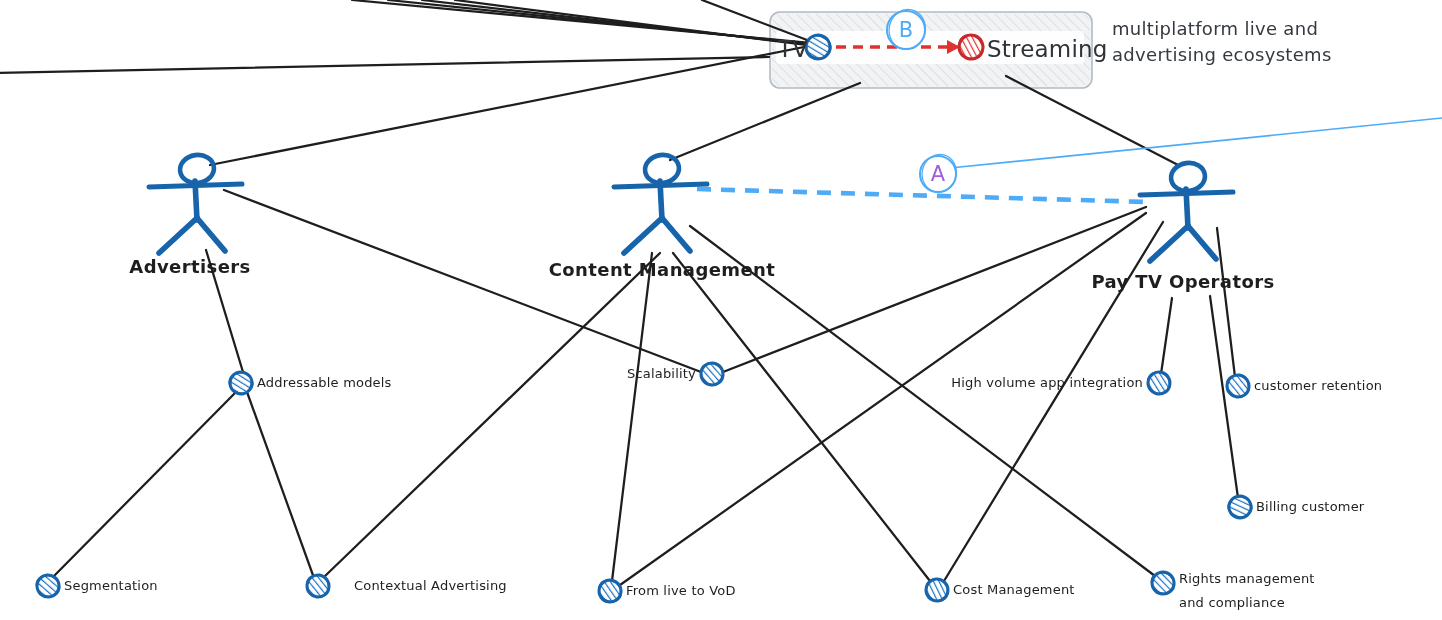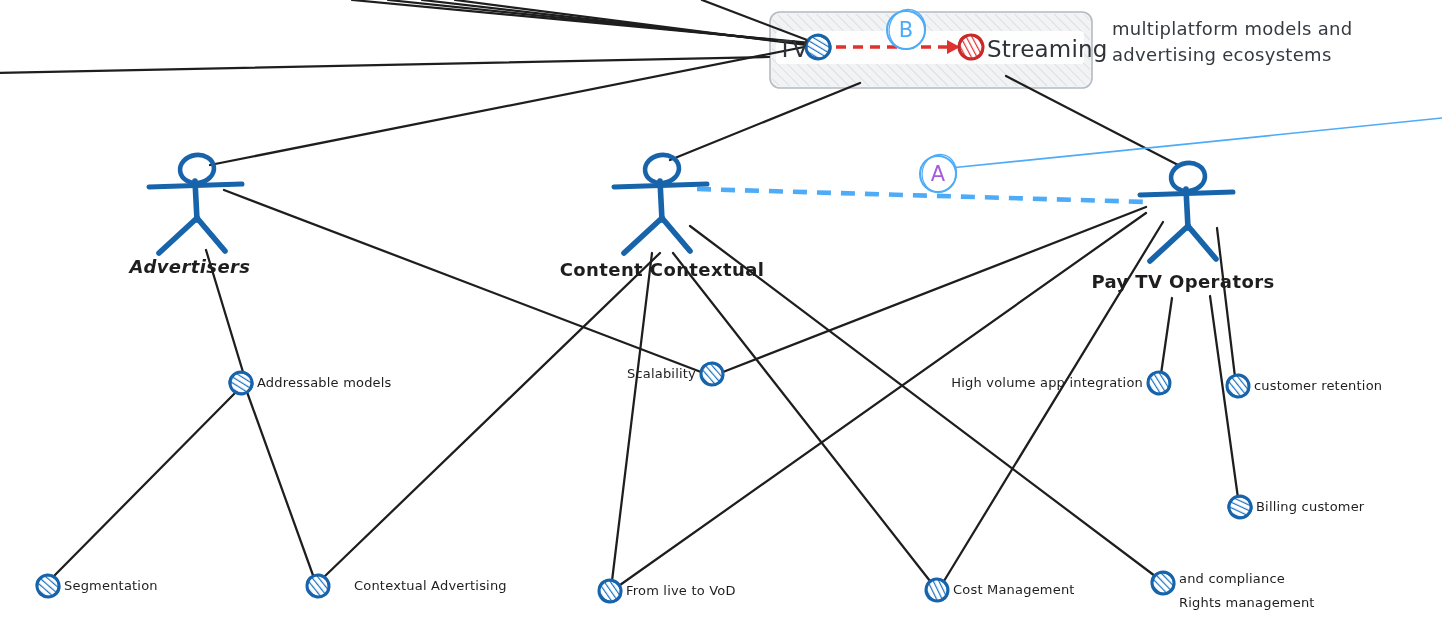--- a/index.html
+++ b/index.html
@@ -160,28 +160,28 @@
         </g>
         <g>
           <circle cx="938" cy="174" r="18" fill="#ffffff" stroke="#4dabf7" stroke-width="2"></circle>
           <ellipse cx="939" cy="173" rx="17" ry="19" fill="none" stroke="#4dabf7" stroke-width="1.2" transform="rotate(14 938 174)"></ellipse>
           <text x="938" y="181" text-anchor="middle" font-size="21" fill="#a25ddc" font-family="&quot;DejaVu Sans&quot;,sans-serif">A</text>
         </g>
       </g>
   </svg>
 
   <div class="caption">
-    <div>multiplatform models and</div>
+    <div>multiplatform live and</div>
     <div>advertising ecosystems</div>
   </div>
   <div class="boxlbl" id="tv-label">TV</div>
   <div class="boxlbl" id="streaming-label">Streaming</div>
   <div id="labels">
-      <div class="lbl actor-lbl" style="left: 190px; top: 255px; font-style: italic;">Advertisers</div>
-      <div class="lbl actor-lbl" style="left: 662px; top: 258px;">Content Contextual</div>
+      <div class="lbl actor-lbl" style="left: 190px; top: 255px;">Advertisers</div>
+      <div class="lbl actor-lbl" style="left: 662px; top: 258px;">Content Management</div>
       <div class="lbl actor-lbl" style="left: 1183px; top: 270px;">Pay TV Operators</div>
       <div class="lbl" style="top: 371px; left: 257px;">
         <div>Addressable models</div>
       </div>
       <div class="lbl" style="top: 362px; right: 746px; text-align: right;">
         <div>Scalability</div>
       </div>
       <div class="lbl" style="top: 371px; right: 299px; text-align: left;">
         <div>High volume app integration</div>
       </div>
@@ -197,17 +197,17 @@
       <div class="lbl" style="top: 574px; left: 354px;">
         <div>Contextual Advertising</div>
       </div>
       <div class="lbl" style="top: 579px; left: 626px;">
         <div>From live to VoD</div>
       </div>
       <div class="lbl" style="top: 578px; left: 953px;">
         <div>Cost Management</div>
       </div>
       <div class="lbl" style="top: 567px; left: 1179px;">
+        <div>Rights management</div>
         <div>and compliance</div>
-        <div>Rights management</div>
       </div>
     </div>
 </div>
 
 </body></html>

